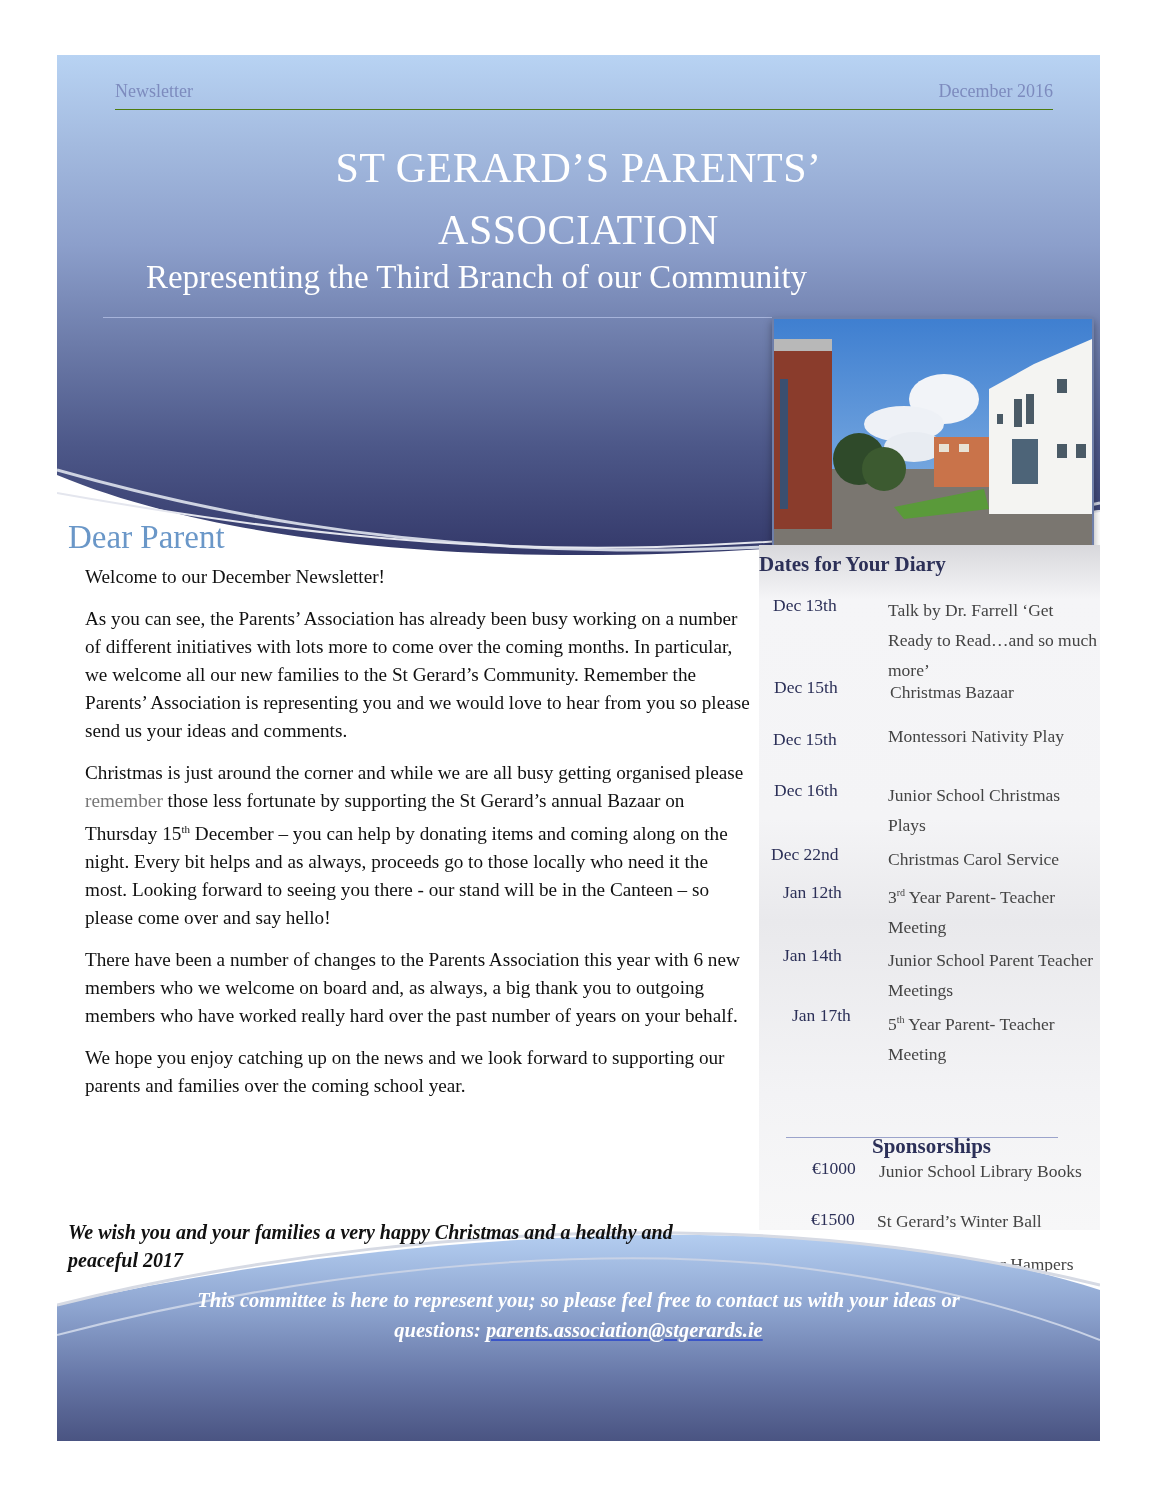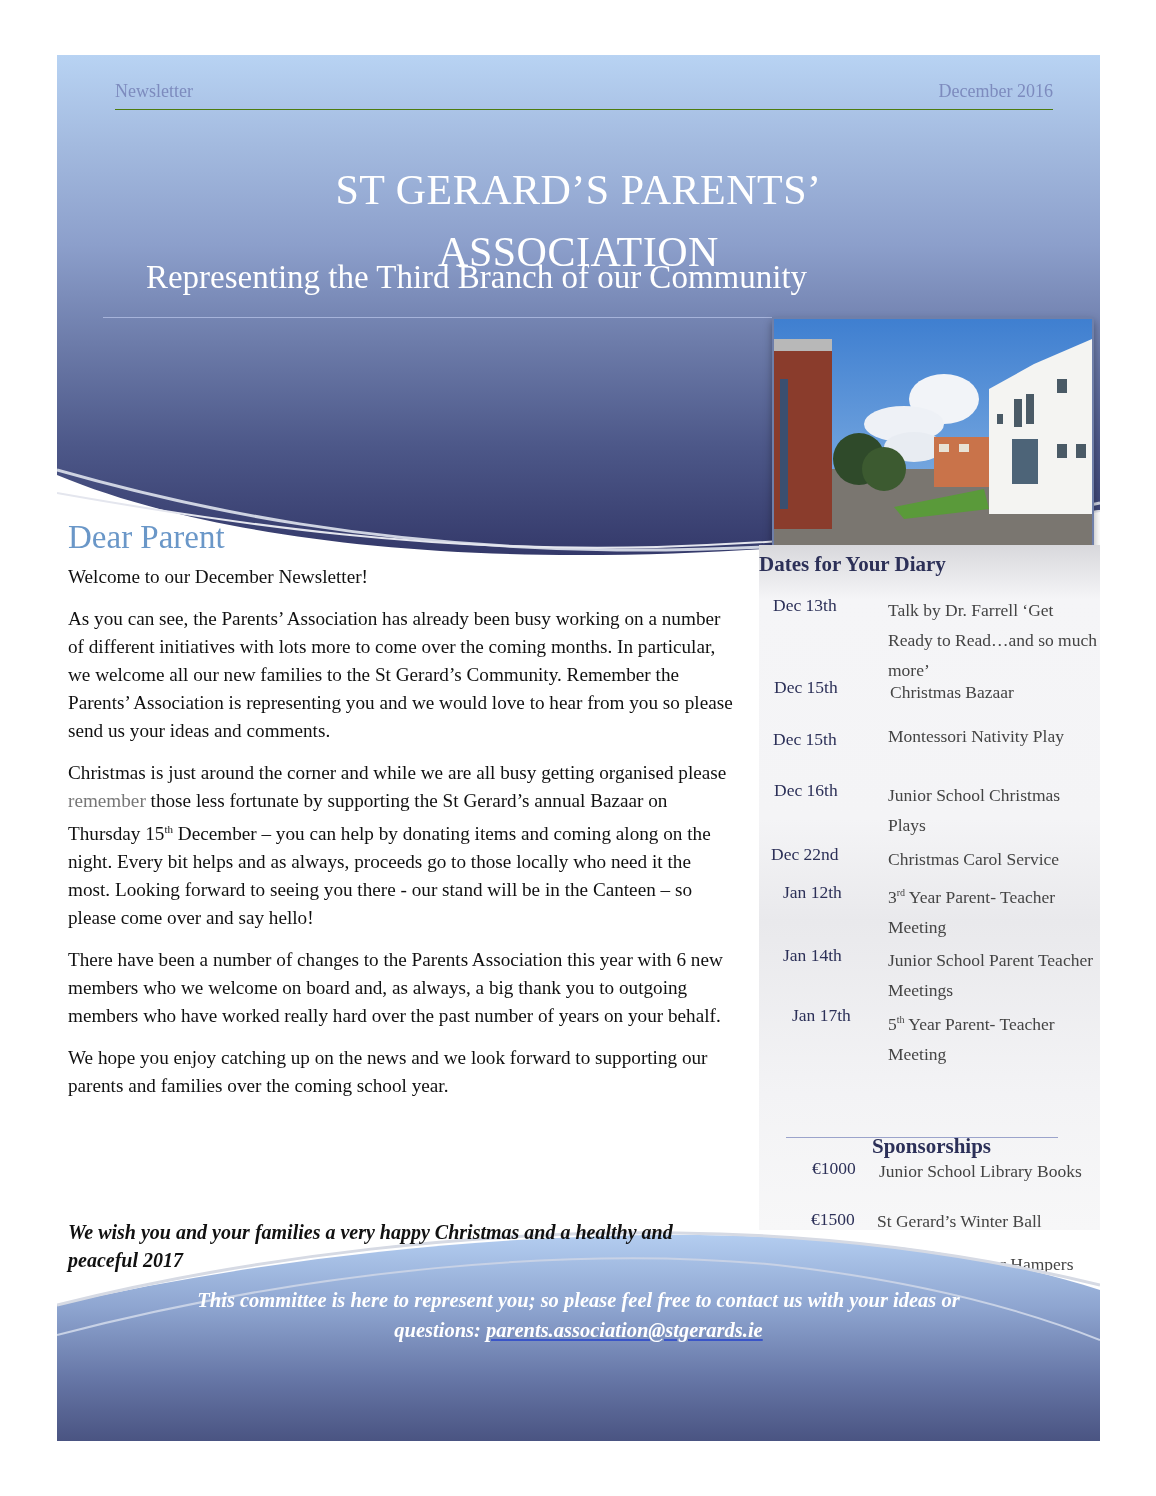--- a/index.html
+++ b/index.html
@@ -6,31 +6,31 @@
   body { width:1156px; height:1496px; position:relative; overflow:hidden; font-family:"Liberation Serif", "DejaVu Serif", serif; }
   .page { position:absolute; left:57px; top:55px; width:1043px; height:1386px; background:#ffffff; overflow:hidden; }
 
   
   .header-band { position:absolute; left:0; top:0; width:1043px; height:500px;
     background:linear-gradient(to bottom, #b8d3f3 0%, #a3badf 18%, #8c9fcb 38%, #6c7ba9 58%, #4d5889 78%, #34396a 100%); }
   .header-curve { position:absolute; left:0; top:0; width:1043px; height:560px; }
   .meta-row { position:absolute; left:58px; top:24px; width:938px; height:30px; border-bottom:1px solid #4d7c0f; }
   .meta-left { position:absolute; left:0; top:2px; font-size:18px; color:#7d8bbe; }
   .meta-right { position:absolute; right:0; top:2px; font-size:18px; color:#7d8bbe; }
-  .title { position:absolute; left:0; width:1043px; top:82px; text-align:center; color:#ffffff; font-size:42px; line-height:62px; letter-spacing:0.5px;margin-top:22px; }
+  .title { position:absolute; left:0; width:1043px; top:82px; text-align:center; color:#ffffff; font-size:42px; line-height:62px; letter-spacing:0.5px; }
   .subtitle { position:absolute; left:0; width:839px; top:204px; text-align:center; color:#ffffff; font-size:33px; }
   .title-rule { position:absolute; left:46px; top:262px; width:952px; height:1px; background:#a6b3da; }
 
   
   .photo { position:absolute; left:715px; top:262px; width:318px; height:228px; border:2px solid #6f7fa9; box-shadow:0 4px 8px rgba(0,0,0,0.35); overflow:hidden; }
   .photo svg { display:block; }
 
   
   .heading { position:absolute; left:11px; top:464px; font-size:33px; color:#6a97c8; }
-  .body-text { position:absolute; left:11px; top:508px; width:665px; font-size:19.2px; line-height:28px; color:#111111; }
+  .body-text { position:absolute; left:28px; top:508px; width:665px; font-size:19.2px; line-height:28px; color:#111111; }
   .body-text p { margin:0 0 14px 0; }
   .body-text .muted { color:#777777; }
   .closing { position:absolute; left:11px; top:1163px; width:665px; font-size:20px; line-height:28px; font-style:italic; font-weight:bold; color:#111111; }
 
   
   .sidebar { position:absolute; left:702px; top:490px; width:341px; height:685px;
     background:linear-gradient(to bottom, #d8d8dc 0%, #f5f5f7 8%, #f4f4f6 40%, #e9e9ec 55%, #f3f3f5 80%, #f7f7f8 100%); }
   .sidebar-title { position:absolute; left:0; width:345px; top:7px; font-weight:bold; font-size:21px; color:#2c3058; }
   .diary-row { position:absolute; left:0; width:341px; }
   .diary-date { position:absolute; font-size:17.5px; color:#2c3058; }

